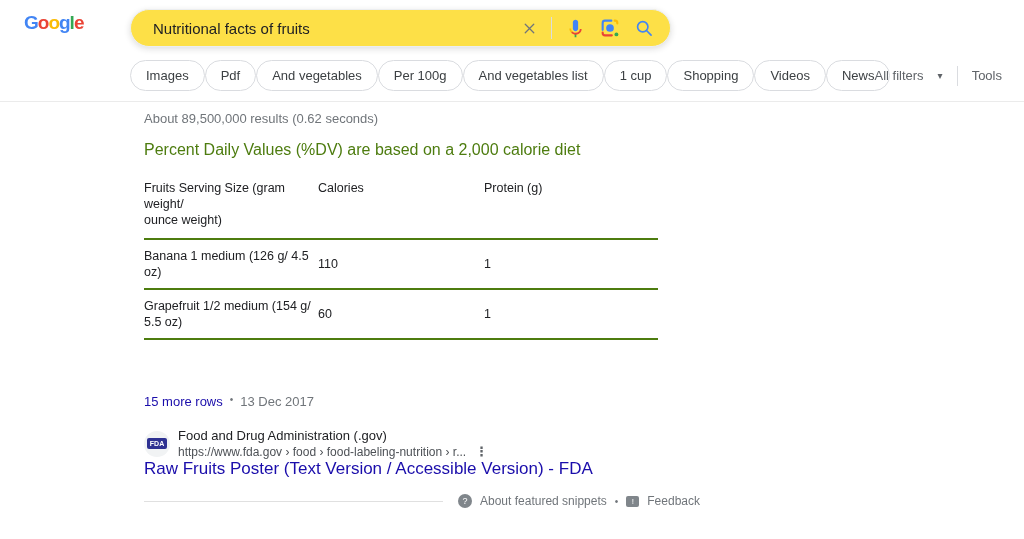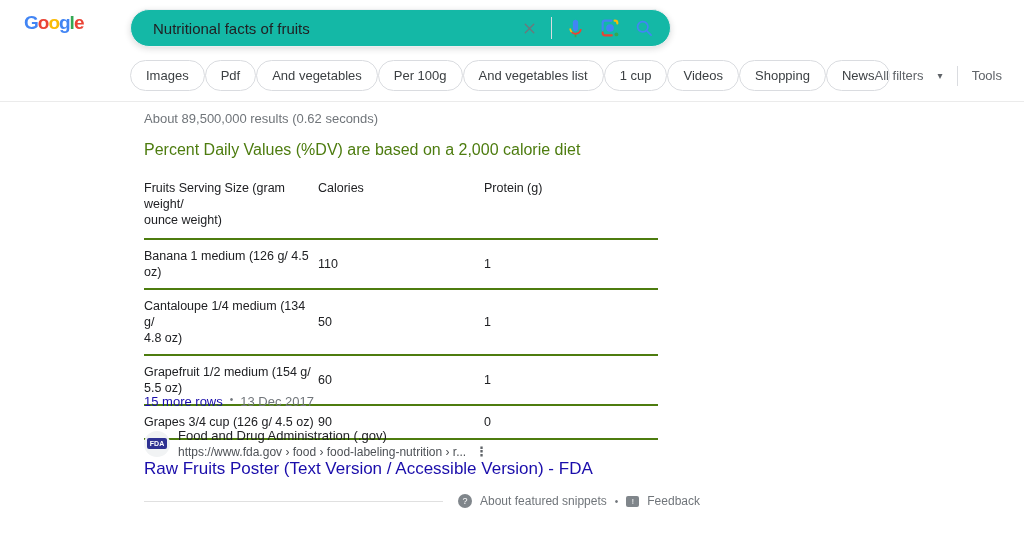--- a/index.html
+++ b/index.html
@@ -3,21 +3,21 @@
 <meta charset="utf-8">
 <style>
   * { margin:0; padding:0; box-sizing:border-box; }
   html,body { background:#fff; }
   body { font-family:"Liberation Sans","DejaVu Sans",sans-serif; }
   #canvas { position:relative; width:1024px; height:539px; background:#fff; overflow:hidden; }
 
   
   .logo { position:absolute; left:24px; top:12px; font-size:19px; font-weight:bold; letter-spacing:-1px; cursor:pointer; }
   .searchbox { position:absolute; left:130px; top:9px; width:541px; height:38px;
-    border:1px solid #eceef0; border-radius:19px; background:#14b8a6;
+    border:1px solid #eceef0; border-radius:19px; background:#fde047;
     box-shadow:0 2px 6px rgba(32,33,36,.15); display:flex; align-items:center; padding:0 16px 0 22px; }
   .searchbox input { flex:1; border:none; outline:none; background:transparent; font-family:inherit;
     font-size:15px; color:#202124; }
   .sb-icons { display:flex; align-items:center; gap:13px; }
   .sb-icons .vdiv { width:1px; height:22px; background:#dadce0; }
   .icon-btn { display:flex; align-items:center; justify-content:center; cursor:pointer; }
 
   .chips { position:absolute; left:130px; top:60px; display:flex; }
   .chip { height:31px; line-height:29px; padding:0 15px; border:1px solid #dadce0; border-radius:16px;
     font-size:13px; color:#3c4043; background:#fff; white-space:nowrap; cursor:pointer; }
@@ -106,22 +106,22 @@
     </div>
   </div>
 
   <div class="chips">
       <div class="chip">Images</div>
       <div class="chip">Pdf</div>
       <div class="chip">And vegetables</div>
       <div class="chip">Per 100g</div>
       <div class="chip">And vegetables list</div>
       <div class="chip">1 cup</div>
+      <div class="chip">Shopping</div>
       <div class="chip">Videos</div>
-      <div class="chip">Shopping</div>
       <div class="chip">News</div>
     </div>
 
   <div class="filters-tools">
     <span class="all-filters">
       <span>All filters</span>
       <span class="arrow">▾</span>
     </span>
     <span class="vdiv"></span>
     <span class="tools">Tools</span>
@@ -147,35 +147,24 @@
           <td>Protein (g)</td>
         </tr>
     </tbody>
     <tbody>
         <tr class="row">
           <td>Banana 1 medium (126 g/ 4.5 oz)</td>
           <td>110</td>
           <td>1</td>
         </tr>
         <tr class="row">
-          <td>Cantaloupe 1/4 medium (134 g/
-4.8 oz)</td>
-          <td>50</td>
-          <td>1</td>
-        </tr>
-        <tr class="row">
           <td>Grapefruit 1/2 medium (154 g/
 5.5 oz)</td>
           <td>60</td>
           <td>1</td>
-        </tr>
-        <tr class="row">
-          <td>Grapes 3/4 cup (126 g/ 4.5 oz)</td>
-          <td>90</td>
-          <td>0</td>
         </tr>
       </tbody>
   </table>
 
   <div class="more-rows">
     <a>15 more rows</a>
     <span class="footer-bullet">•</span>
     <span>13 Dec 2017</span>
   </div>
 

